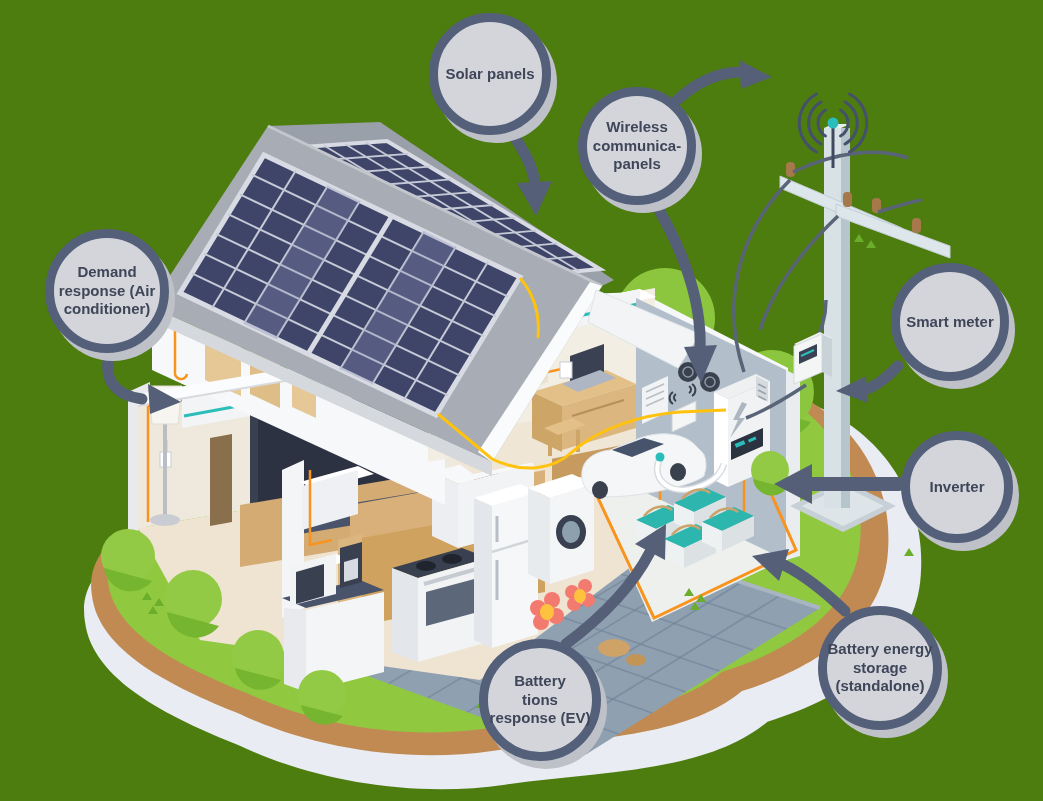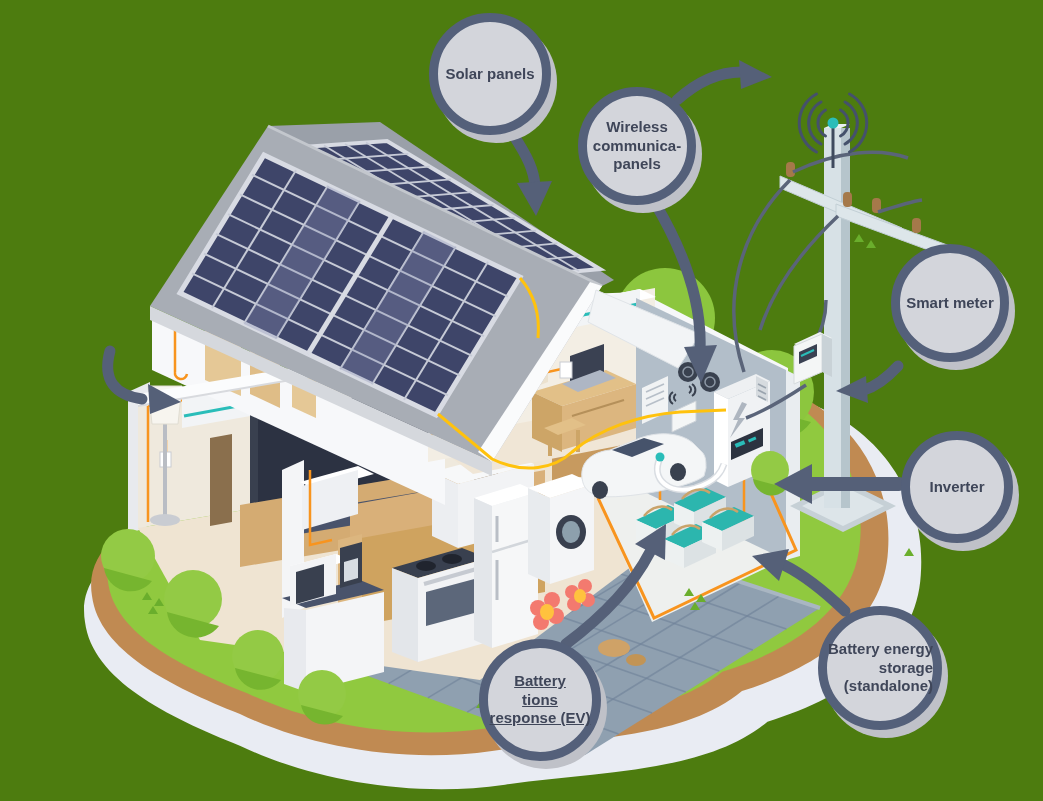--- a/index.html
+++ b/index.html
@@ -434,33 +434,38 @@
   <div class="callout" style="left:429px;top:13px;width:122px;height:122px;">
     <span>Solar panels</span>
     <span></span>
     <span></span>
   </div>
   <div class="callout" style="left:578px;top:87px;width:118px;height:118px;justify-content:center;">
     <span>Wireless</span>
     <span>communica-</span>
     <span>panels</span>
   </div>
-  <div class="callout" style="left:891px;top:244px;width:118px;height:118px;">
+  <div class="callout" style="left:45px;top:229px;width:124px;height:124px;">
+    <span>Demand</span>
+    <span>response (Air</span>
+    <span>conditioner)</span>
+  </div>
+  <div class="callout" style="left:891px;top:263px;width:118px;height:118px;">
     <span>Smart meter</span>
     <span></span>
     <span></span>
   </div>
   <div class="callout" style="left:901px;top:431px;width:112px;height:112px;">
     <span>Inverter</span>
     <span></span>
     <span></span>
   </div>
-  <div class="callout" style="left:479px;top:639px;width:122px;height:122px;text-decoration:underline;">
+  <div class="callout" style="left:479px;top:639px;width:122px;height:122px;">
     <span>Battery</span>
     <span>tions</span>
     <span>response (EV)</span>
   </div>
-  <div class="callout" style="left:818px;top:606px;width:124px;height:124px;align-items:flex-end;">
+  <div class="callout" style="left:818px;top:606px;width:124px;height:124px;">
     <span>Battery energy</span>
     <span>storage</span>
     <span>(standalone)</span>
   </div>
 </div>
 
 </body></html>

